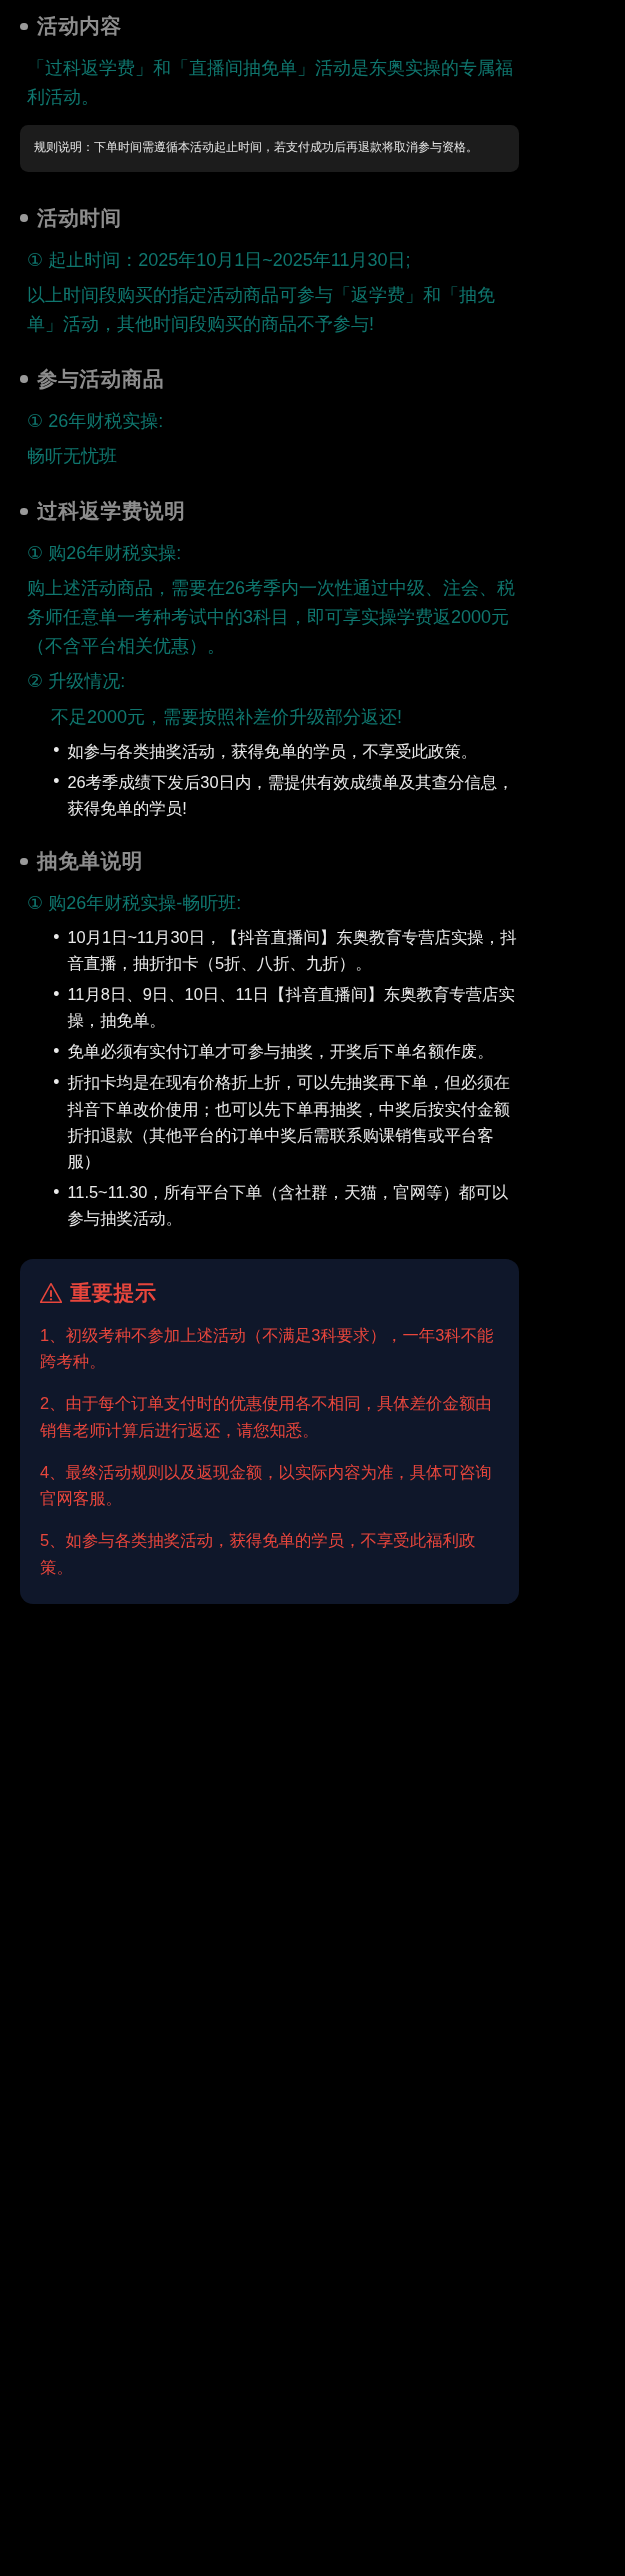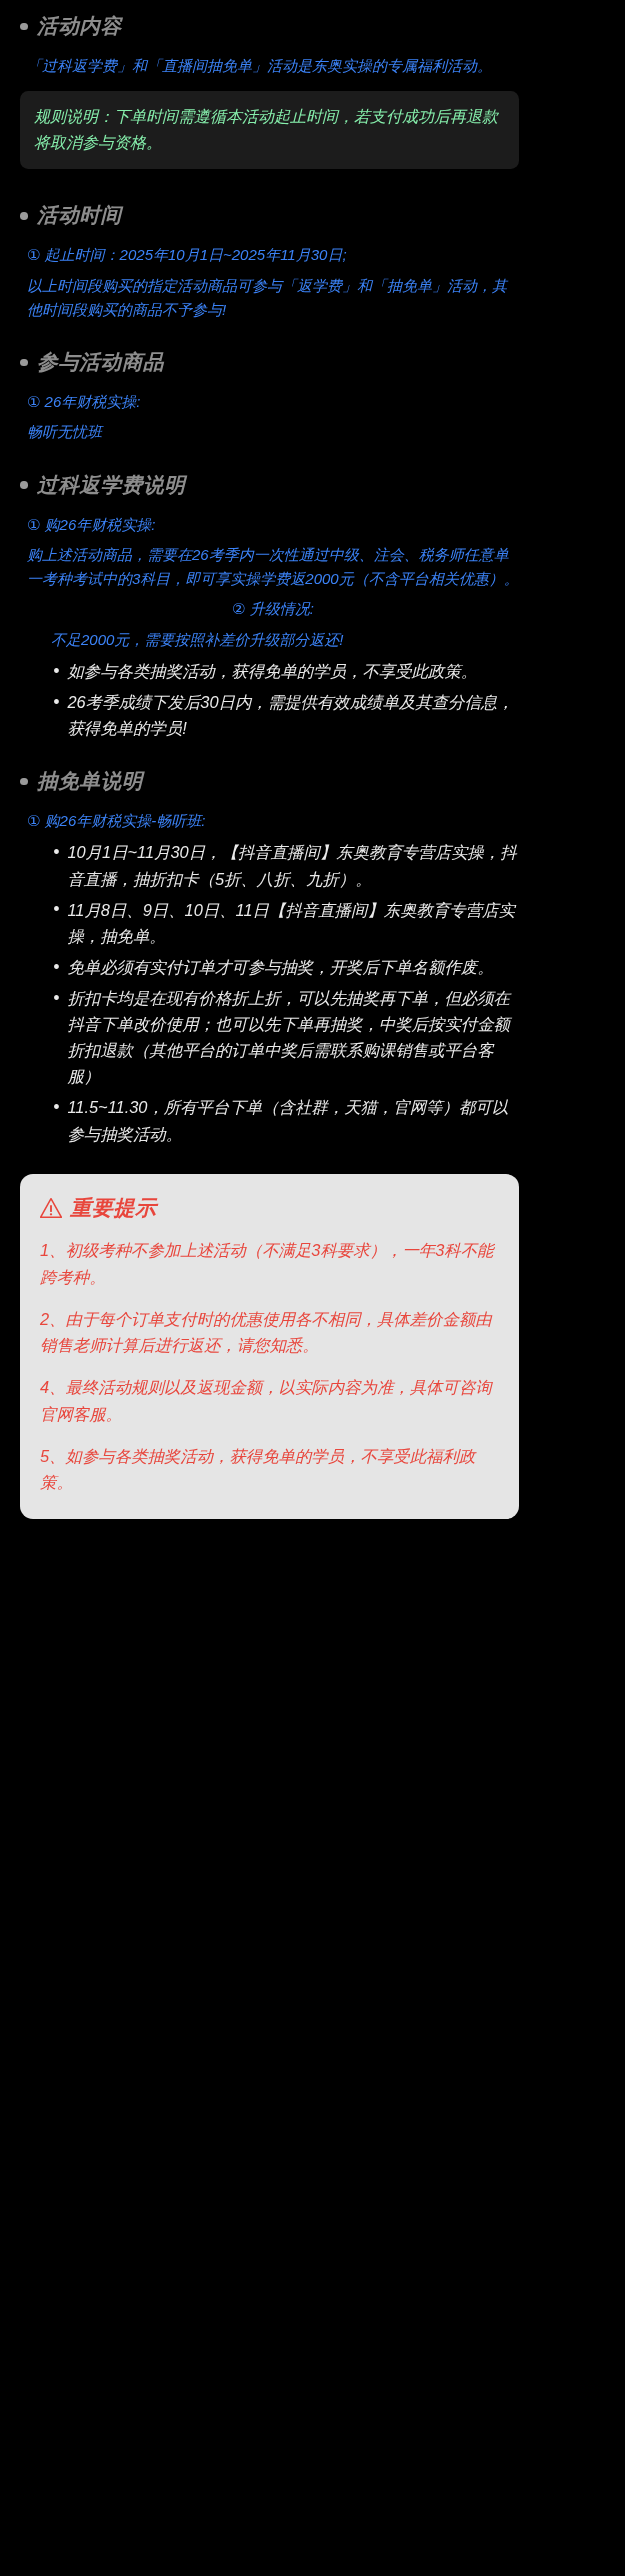--- a/index.html
+++ b/index.html
@@ -8,21 +8,20 @@
     padding: 0;
     background: #000000;
     font-family: "Liberation Sans", "DejaVu Sans", sans-serif;
   }
   .page {
     width: 539px;
     min-height: 2576px;
     background: #000000;
     color: #e8e8e8;
     padding: 14px 20px 23.5px 20px;
-    font-style: italic;
   }
 
   
   .section-head {
     display: flex;
     align-items: center;
     margin: 0 0 15.3px 0;
   }
   .section-head .dot {
     width: 7.6px;
@@ -38,42 +37,42 @@
     color: #8d8d8d;
     letter-spacing: 0.6px;
     line-height: 1.2;
   }
   .section {
     margin-bottom: 23.5px;
   }
 
   
   .para {
-    font-size: 15px;
+    font-size: 18px;
     line-height: 1.62;
-    color: #3b82f6;
+    color: #0f766e;
     margin: 0 0 5.9px 0;
     padding-left: 7px;
   }
   .para.indent {
     padding-left: 31px;
   }
 
   
   .note-box {
     background: #1c1c1c;
     border-radius: 8.2px;
     padding: 13px 14px 14px 14px;
     margin: 13px 0 0 0;
   }
   .note-box p {
     margin: 0;
-    font-size: 16px;
+    font-size: 12px;
     line-height: 1.6;
-    color: #86efac;
+    color: #e5e5e5;
   }
 
   
   ul.blist {
     list-style: none;
     margin: 3.5px 0 0 0;
     padding: 0 0 0 31px;
   }
   ul.blist li {
     position: relative;
@@ -88,21 +87,21 @@
     position: absolute;
     left: 2.3px;
     top: -1.2px;
     font-size: 17.6px;
     color: #eaeaea;
   }
 
   
   .notice {
     margin-top: 27px;
-    background: #e5e5e5;
+    background: #0f172a;
     border-radius: 13px;
     padding: 20px 20px 23.5px 20px;
   }
   .notice-title {
     display: flex;
     align-items: center;
     margin-bottom: 15.3px;
   }
   .warn-icon {
     width: 22px;
@@ -158,21 +157,21 @@
     <p class="para">畅听无忧班</p>
   </div>
 
   <div class="section" style="margin-top:28px;">
     <div class="section-head">
       <span class="dot"></span>
       <span class="htext">过科返学费说明</span>
     </div>
     <p class="para">① 购26年财税实操:</p>
     <p class="para">购上述活动商品，需要在26考季内一次性通过中级、注会、税务师任意单一考种考试中的3科目，即可享实操学费返2000元（不含平台相关优惠）。</p>
-    <p class="para" style="margin-top:4px;text-align:center;">② 升级情况:</p>
+    <p class="para" style="margin-top:4px;">② 升级情况:</p>
     <p class="para indent">不足2000元，需要按照补差价升级部分返还!</p>
     <ul class="blist">
       <li>如参与各类抽奖活动，获得免单的学员，不享受此政策。</li>
       <li>26考季成绩下发后30日内，需提供有效成绩单及其查分信息，获得免单的学员!</li>
     </ul>
   </div>
 
   <div class="section" style="margin-top:28px;">
     <div class="section-head">
       <span class="dot"></span>

